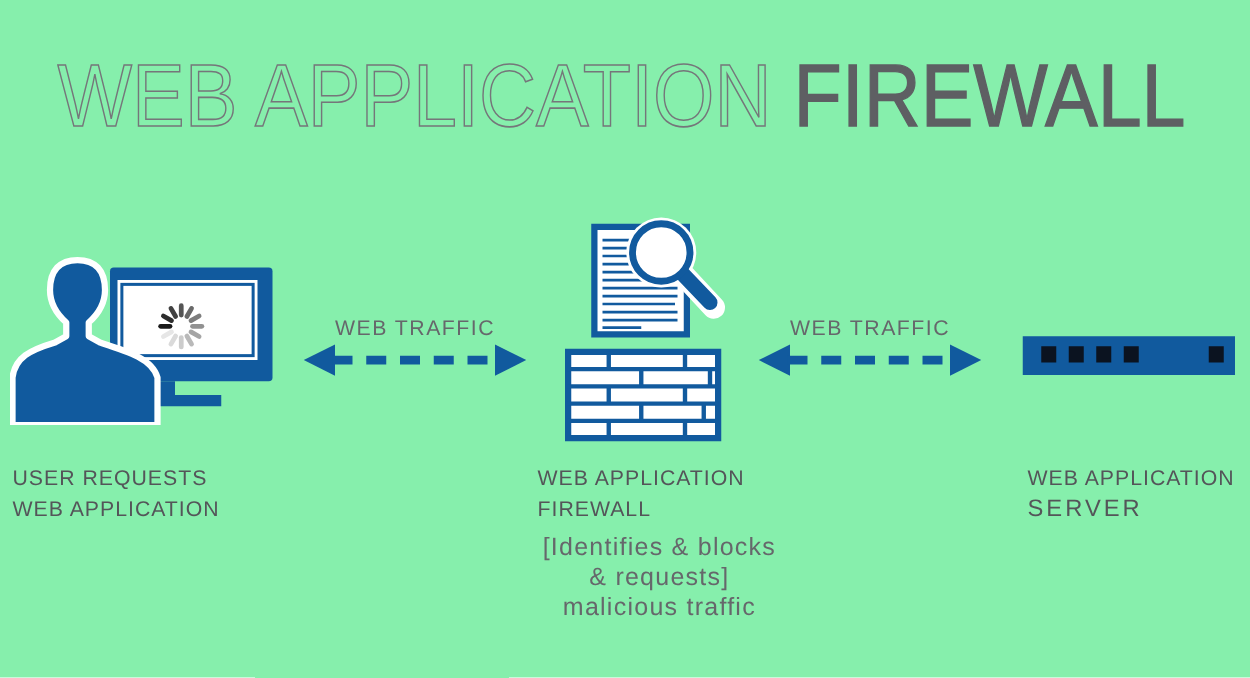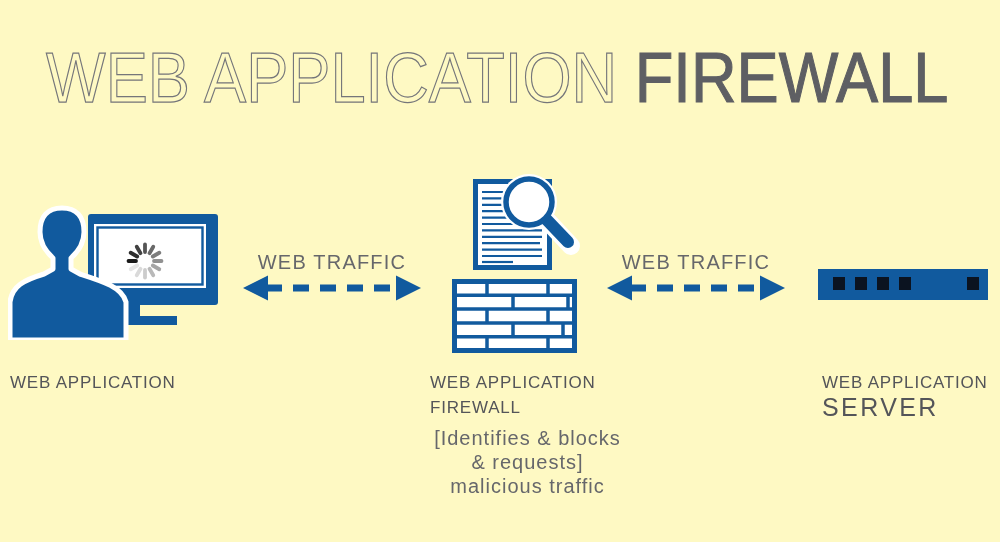--- a/index.html
+++ b/index.html
@@ -1,21 +1,21 @@
 <!DOCTYPE html>
 <html style="--primary-blue: #115A9E; --title-gray: #75767A; --title-bold-gray: #5E5F63; --caption-gray: #545559; --traffic-label-gray: #66676B; --vent-dark: #0B1320;"><head>
 <meta charset="utf-8">
 <style>
   * { margin: 0; padding: 0; box-sizing: border-box; }
   html, body { background: #ffffff; }
   .canvas {
     position: relative;
     width: 1000px;
     height: 542px;
-    background: #fef9c3;
+    background: #86efac;
     overflow: hidden;
     font-family: "Liberation Sans", sans-serif;
   }
   .abs { position: absolute; }
 
   
   .title {
     left: 46px;
     top: 42px;
     font-size: 71px;
@@ -28,38 +28,38 @@
   .title-light { font-weight: 100; color: var(--title-gray); }
   .title-bold  { font-weight: 400; color: var(--title-bold-gray); }
   @supports (-webkit-text-stroke: 1px #000) {
     .title-light { color: transparent; -webkit-text-stroke: 1.25px var(--title-gray); }
     .title-bold  { -webkit-text-stroke: 1.1px var(--title-bold-gray); }
   }
 
   
   .traffic { width: 178px; text-align: center; }
   .traffic-label {
-    font-size: 20px;
+    font-size: 17px;
     letter-spacing: 1.2px;
     color: var(--traffic-label-gray);
     line-height: 19px;
     white-space: nowrap;
   }
   .traffic svg { display: block; margin-top: 1px; }
 
   
   .caption {
     font-size: 17px;
     line-height: 25px;
     letter-spacing: 0.8px;
     color: var(--caption-gray);
     white-space: nowrap;
   }
   .caption .big {
-    font-size: 25px;
+    font-size: 19px;
     letter-spacing: 2.4px;
   }
   .note {
     margin-top: 6px;
     font-size: 20px;
     line-height: 24px;
     letter-spacing: 1px;
     color: var(--traffic-label-gray);
     text-align: center;
     width: 195px;
@@ -108,20 +108,21 @@
       <line x1="9" y1="0" x2="16.5" y2="0" stroke="#e6e6e6" stroke-width="3.8" stroke-linecap="round" transform="rotate(150)"></line>
     </g>
 
     <path class="bf ws" stroke-width="5" stroke-linejoin="round" d="M 2 152 L 2 114 C 4 98 16 92 36 86 L 45 81 L 45 70
              C 36 62 32 54 32 44 C 32 28 40 20 54 20 C 68 20 76 28 76 44
              C 76 54 72 62 63 70 L 63 81 L 72 86
              C 94 93 114 99 118 114 L 118 152 Z"></path>
   </svg>
 
   <div class="abs caption" style="left:10px; top:370px;">
+    <div>USER REQUESTS</div>
     <div>WEB APPLICATION</div>
   </div>
 
   <div class="abs traffic" style="left:243px; top:253px;">
     <div class="traffic-label">WEB TRAFFIC</div>
     <svg width="178" height="30" viewBox="0 0 178 30">
       <polygon class="bf" points="0,15 25,2.5 25,27.5"></polygon>
       <polygon class="bf" points="178,15 153,2.5 153,27.5"></polygon>
       <line class="bs" x1="23" y1="15" x2="155" y2="15" stroke-width="7" stroke-dasharray="16 11"></line>
     </svg>

